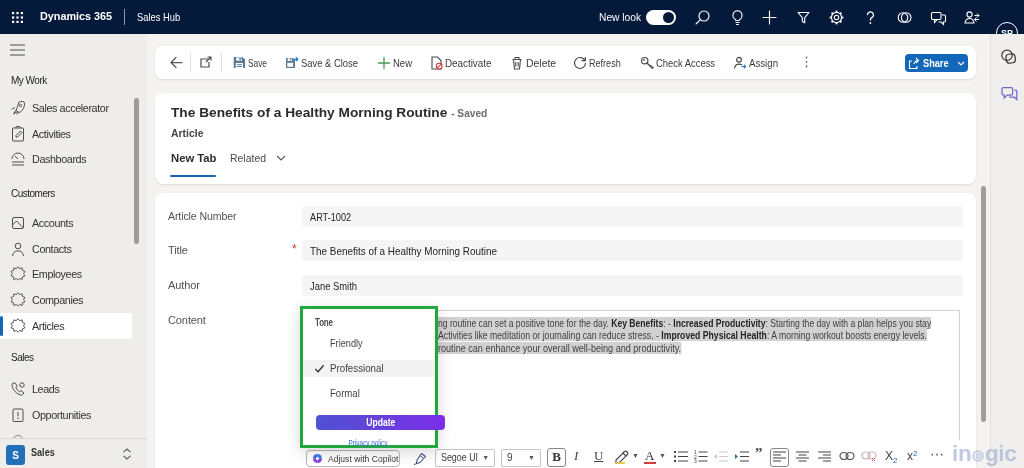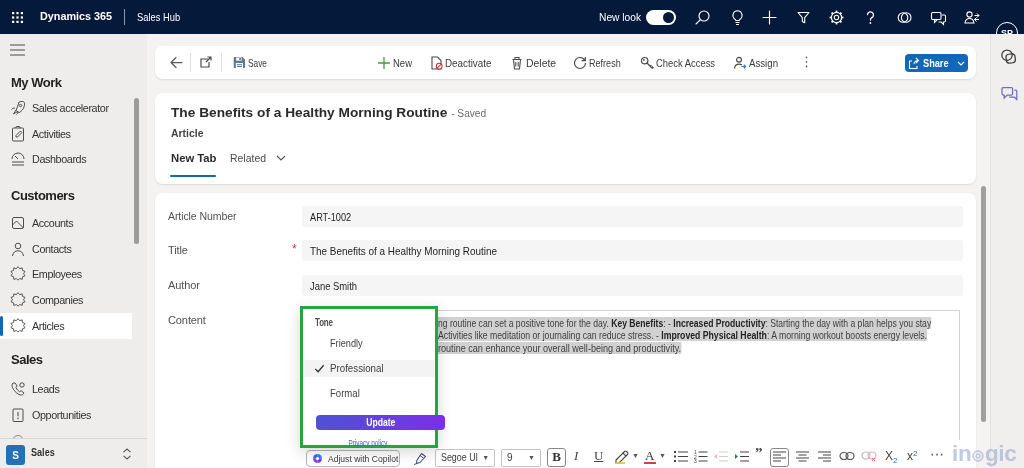--- a/index.html
+++ b/index.html
@@ -16,21 +16,21 @@
   .toggle { position:absolute; left:646px; top:10px; width:30px; height:15px; background:#fff; border-radius:8px; }
   .toggle .knob { position:absolute; right:2px; top:2px; width:11px; height:11px; background:#05193a; border-radius:50%; }
   .tbico { position:absolute; top:9px; width:17px; height:17px; }
   .avatar { position:absolute; left:996px; top:22px; width:22px; height:22px; border:1.1px solid #fff; border-radius:50%; font-size:9px; font-weight:bold; display:flex; align-items:center; justify-content:center; }
 
   
   #sidebar { position:absolute; left:0; top:34px; width:147px; height:434px; background:#efedec; }
   #sidebar .navrow { position:absolute; left:0; width:132px; height:26px; }
   #sidebar .navrow .ni { position:absolute; left:10px; top:5px; width:16px; height:16px; }
   #sidebar .navrow .nt { position:absolute; left:32px; top:6.5px; font-size:10.8px; color:#333; letter-spacing:-0.4px; }
-  #sidebar .nhead { position:absolute; left:11px; font-size:13px; font-weight:bold; color:#1f1f1f; letter-spacing:-0.5px; }
+  #sidebar .nhead { position:absolute; left:11px; font-size:10px; font-weight:normal; color:#1f1f1f; letter-spacing:-0.5px; }
   .selrow { position:absolute; left:0; top:279px; width:132px; height:26px; background:#fff; }
   .selbar { position:absolute; left:0; top:282px; width:3px; height:20px; background:#1267b4; border-radius:2px; }
   #sbScroll { position:absolute; left:134px; top:64px; width:5px; height:146px; background:#9d9b99; border-radius:3px; }
   #sbBottom { position:absolute; left:0; top:404px; width:147px; height:30px; border-top:1px solid #d8d6d4; background:#efedec; }
   .appsq { position:absolute; left:6px; top:6px; width:19px; height:20px; background:#2170b8; border-radius:3px; color:#fff; font-weight:bold; font-size:10px; display:flex; align-items:center; justify-content:center; }
 
   
   #rail { position:absolute; left:990px; top:34px; width:34px; height:434px; background:#f0efed; border-left:1px solid #e4e2e0; }
   .card { position:absolute; background:#fff; border-radius:8px; box-shadow:0 1px 2px rgba(0,0,0,.10); }
   #cmdbar { left:155px; top:46px; width:821px; height:33px; }
@@ -258,20 +258,30 @@
     <svg width="13" height="13" viewBox="0 0 13 13">
         <path d="M1.5 1h8L12 3.5V11a1 1 0 0 1-1 1H1.5a.8.8 0 0 1-.8-.8V1.8a.8.8 0 0 1 .8-.8z" fill="#5b7a94"></path>
         <rect x="3.2" y="1.5" width="5.5" height="3.2" fill="#fff"></rect>
         <rect x="6.3" y="2" width="1.6" height="2.2" fill="#5b7a94"></rect>
         <rect x="2.8" y="7" width="7.2" height="5" fill="#fff"></rect>
         <rect x="3.8" y="8.2" width="5.2" height="1" fill="#5b7a94"></rect>
         <rect x="3.8" y="10" width="5.2" height="1" fill="#5b7a94"></rect>
       </svg>
     <span id="cSave" style="display:inline-block;transform:scaleX(0.758);transform-origin:0 50%;">Save</span>
   </div>
+  <div class="cmditem" style="left:130px">
+    <svg width="14" height="13" viewBox="0 0 14 13">
+        <path d="M1 3h7l2 2v7a1 1 0 0 1-1 1H1.8a.8.8 0 0 1-.8-.8V3z" fill="#5b7a94" transform="translate(0,-1)"></path>
+        <rect x="2.6" y="2.4" width="4.4" height="2.6" fill="#fff"></rect>
+        <rect x="5" y="2.7" width="1.3" height="1.8" fill="#5b7a94"></rect>
+        <rect x="2.3" y="6.8" width="5.8" height="4" fill="#fff"></rect>
+        <path d="M8.5 4.5h4M10.8 2.5l2 2-2 2" fill="none" stroke="#2f7cd6" stroke-width="1.3" transform="translate(0,-1.2)"></path>
+      </svg>
+    <span id="cSC" style="display:inline-block;transform:scaleX(0.856);transform-origin:0 50%;">Save &amp; Close</span>
+  </div>
   <div class="cmditem" style="left:222px">
     <svg width="14" height="14" viewBox="0 0 14 14">
         <path d="M7 1.5v11M1.5 7h11" stroke="#449a4b" stroke-width="1.3" stroke-linecap="round"></path>
       </svg>
     <span id="cNew" style="display:inline-block;transform:scaleX(0.864);transform-origin:0 50%;">New</span>
   </div>
   <div class="cmditem" style="left:274px">
     <svg width="14" height="14" viewBox="0 0 14 14">
         <path d="M3 1h5.5L12 4.5V13H3z" fill="none" stroke="#4a4a4a" stroke-width="1.1"></path>
         <circle cx="10.2" cy="10.2" r="2.9" fill="#fff" stroke="#c43b3b" stroke-width="1.1"></circle>
@@ -315,21 +325,21 @@
         <path d="M6 7c.5-2.5 2-3.5 4.5-3.5M8 1l2.5 2.5L8 6" fill="none" stroke="#fff" stroke-width="1.1"></path>
       </svg>
     <span style="display:inline-block;transform:scaleX(0.8);transform-origin:0 50%;margin:0 -2px;">Share</span>
     <svg width="8" height="5" viewBox="0 0 8 5">
         <path d="M1 1l3 3 3-3" fill="none" stroke="#fff" stroke-width="1.1"></path>
       </svg>
   </div>
 </div>
 
 <div class="card" id="titlecard">
-  <div class="abs" style="left:16px;top:12px;font-size:13.5px;font-weight:bold;color:#2b2b2b;"><span id="heading" style="display:inline-block;transform:scaleX(1.015);transform-origin:0 50%;">The Benefits of a Healthy Morning Routine <span style="font-size:10px;font-weight:normal;color:#6b6b6b;">- Saved</span></span></div>
+  <div class="abs" style="left:16px;top:12px;font-size:13.5px;font-weight:bold;color:#2b2b2b;"><span id="heading" style="display:inline-block;transform:scaleX(1.015);transform-origin:0 50%;">The Benefits of a Healthy Morning Routine <span style="font-size:10px;font-weight:bold;color:#6b6b6b;">- Saved</span></span></div>
   <div class="abs" style="left:16px;top:34px;font-size:11px;font-weight:bold;color:#444;"><span id="asub" style="display:inline-block;transform:scaleX(0.948);transform-origin:0 50%;">Article</span></div>
   <div class="abs" style="left:16px;top:59px;font-size:11.5px;font-weight:bold;color:#2b2b2b;"><span id="ntab" style="display:inline-block;transform:scaleX(0.98);transform-origin:0 50%;">New Tab</span></div>
   <div class="abs" style="left:15px;top:81.5px;width:46px;height:2.5px;background:#1267b4;border-radius:2px;"></div>
   <div class="abs" style="left:75px;top:59px;font-size:11.5px;color:#4a4a4a;"><span id="rel" style="display:inline-block;transform:scaleX(0.908);transform-origin:0 50%;">Related</span></div>
   <svg class="abs" style="left:120.5px;top:62px" width="10" height="6" viewBox="0 0 10 6">
       <path d="M1 1l4 4 4-4" fill="none" stroke="#555" stroke-width="1.1"></path>
     </svg>
 </div>
 
 <div class="card" id="formcard">

